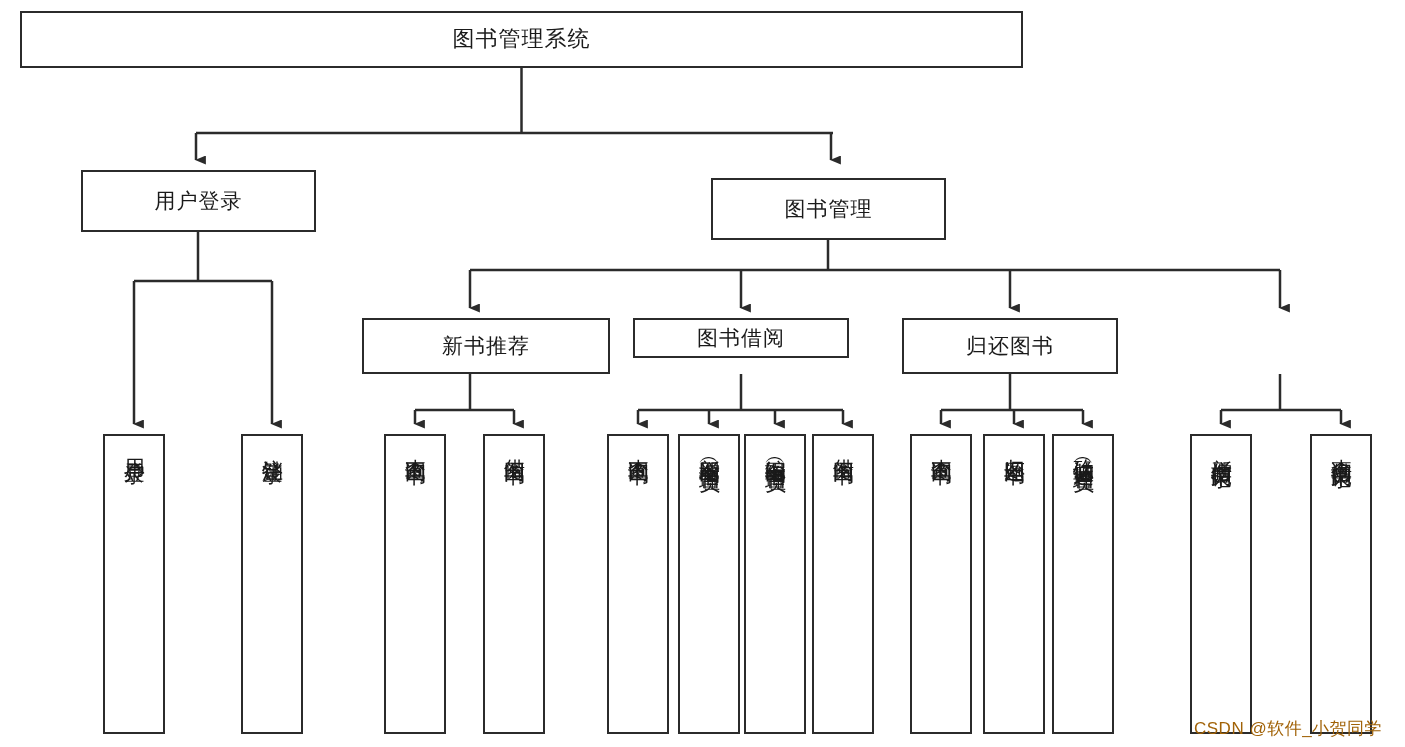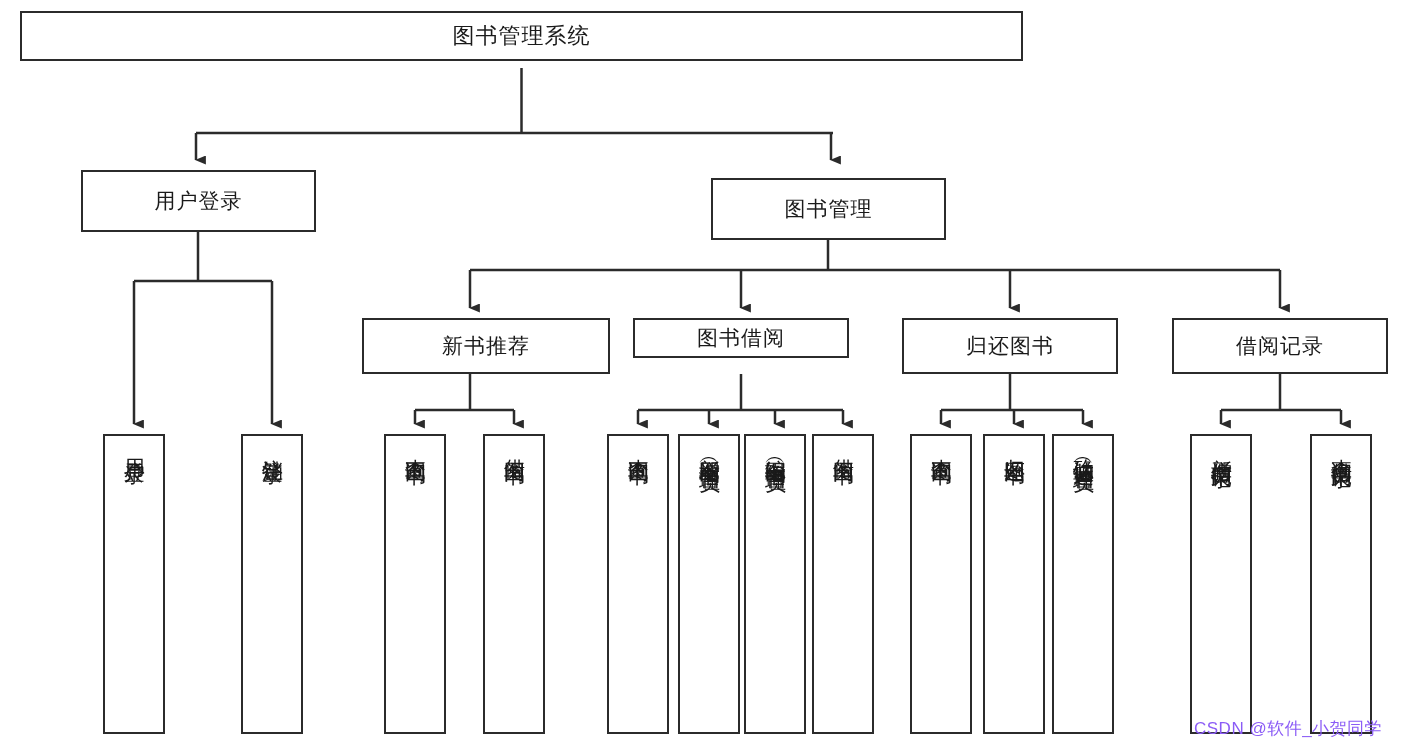--- a/index.html
+++ b/index.html
@@ -115,42 +115,39 @@
       <path d="M1014,410 L1014,424" marker-end="url(#arrow)"></path>
       <path d="M1083,410 L1083,424" marker-end="url(#arrow)"></path>
 
       <path d="M1280,374 L1280,410"></path>
       <path d="M1221,410 L1341,410"></path>
       <path d="M1221,410 L1221,424" marker-end="url(#arrow)"></path>
       <path d="M1341,410 L1341,424" marker-end="url(#arrow)"></path>
     </g>
   </svg>
 
-  <div class="node horiz root" style="left: 20px; top: 11px; width: 1003px; height: 50px; border-color: rgb(43, 43, 43); background: rgb(255, 255, 255);">
+  <div class="node horiz root" style="left: 20px; top: 11px; width: 1003px; height: 57px; border-color: rgb(43, 43, 43); background: rgb(255, 255, 255);">
     <span>图书管理系统</span>
   </div>
 
   <div class="node horiz" style="left: 81px; top: 170px; width: 235px; height: 62px; border-color: rgb(43, 43, 43); background: rgb(255, 255, 255);">
     <span>用户登录</span>
   </div>
   <div class="node horiz" style="left: 711px; top: 170px; width: 235px; height: 62px; border-color: rgb(43, 43, 43); background: rgb(255, 255, 255); margin-top: 8px;">
     <span>图书管理</span>
   </div>
 
   <div class="node horiz" style="left: 362px; top: 318px; width: 248px; height: 56px; border-color: rgb(43, 43, 43); background: rgb(255, 255, 255);">
     <span>新书推荐</span>
   </div>
   <div class="node horiz" style="left: 633px; top: 318px; width: 216px; height: 40px; border-color: rgb(43, 43, 43); background: rgb(255, 255, 255);">
     <span>图书借阅</span>
   </div>
   <div class="node horiz" style="left: 902px; top: 318px; width: 216px; height: 56px; border-color: rgb(43, 43, 43); background: rgb(255, 255, 255);">
     <span>归还图书</span>
-  </div>
-  <div class="node horiz" style="left: 1172px; top: 318px; width: 216px; height: 56px; border-color: rgb(43, 43, 43); background: rgb(255, 255, 255);">
-    <span>借阅记录</span>
   </div>
 
   <div class="node vert" style="left: 103px; top: 434px; width: 62px; height: 300px; border-color: rgb(43, 43, 43); background: rgb(255, 255, 255);">
     <span class="vert-label">用户登录</span>
   </div>
   <div class="node vert" style="left: 241px; top: 434px; width: 62px; height: 300px; border-color: rgb(43, 43, 43); background: rgb(255, 255, 255);">
     <span class="vert-label">注销登录</span>
   </div>
   <div class="node vert" style="left: 384px; top: 434px; width: 62px; height: 300px; border-color: rgb(43, 43, 43); background: rgb(255, 255, 255);">
     <span class="vert-label">查询图书</span>
@@ -179,15 +176,15 @@
   <div class="node vert" style="left: 1052px; top: 434px; width: 62px; height: 300px; border-color: rgb(43, 43, 43); background: rgb(255, 255, 255);">
     <span class="vert-label">确认归还（管理员）</span>
   </div>
   <div class="node vert" style="left: 1190px; top: 434px; width: 62px; height: 300px; border-color: rgb(43, 43, 43); background: rgb(255, 255, 255);">
     <span class="vert-label">新增借阅记录</span>
   </div>
   <div class="node vert" style="left: 1310px; top: 434px; width: 62px; height: 300px; border-color: rgb(43, 43, 43); background: rgb(255, 255, 255);">
     <span class="vert-label">查询借阅记录</span>
   </div>
 
-  <div class="watermark" style="left: 1194px; top: 717px; color: #8b5cf6;">CSDN @软件_小贺同学</div>
+  <div class="watermark" style="left: 1194px; top: 717px; color: #a16207;">CSDN @软件_小贺同学</div>
 
 </div>
 
 </body></html>

